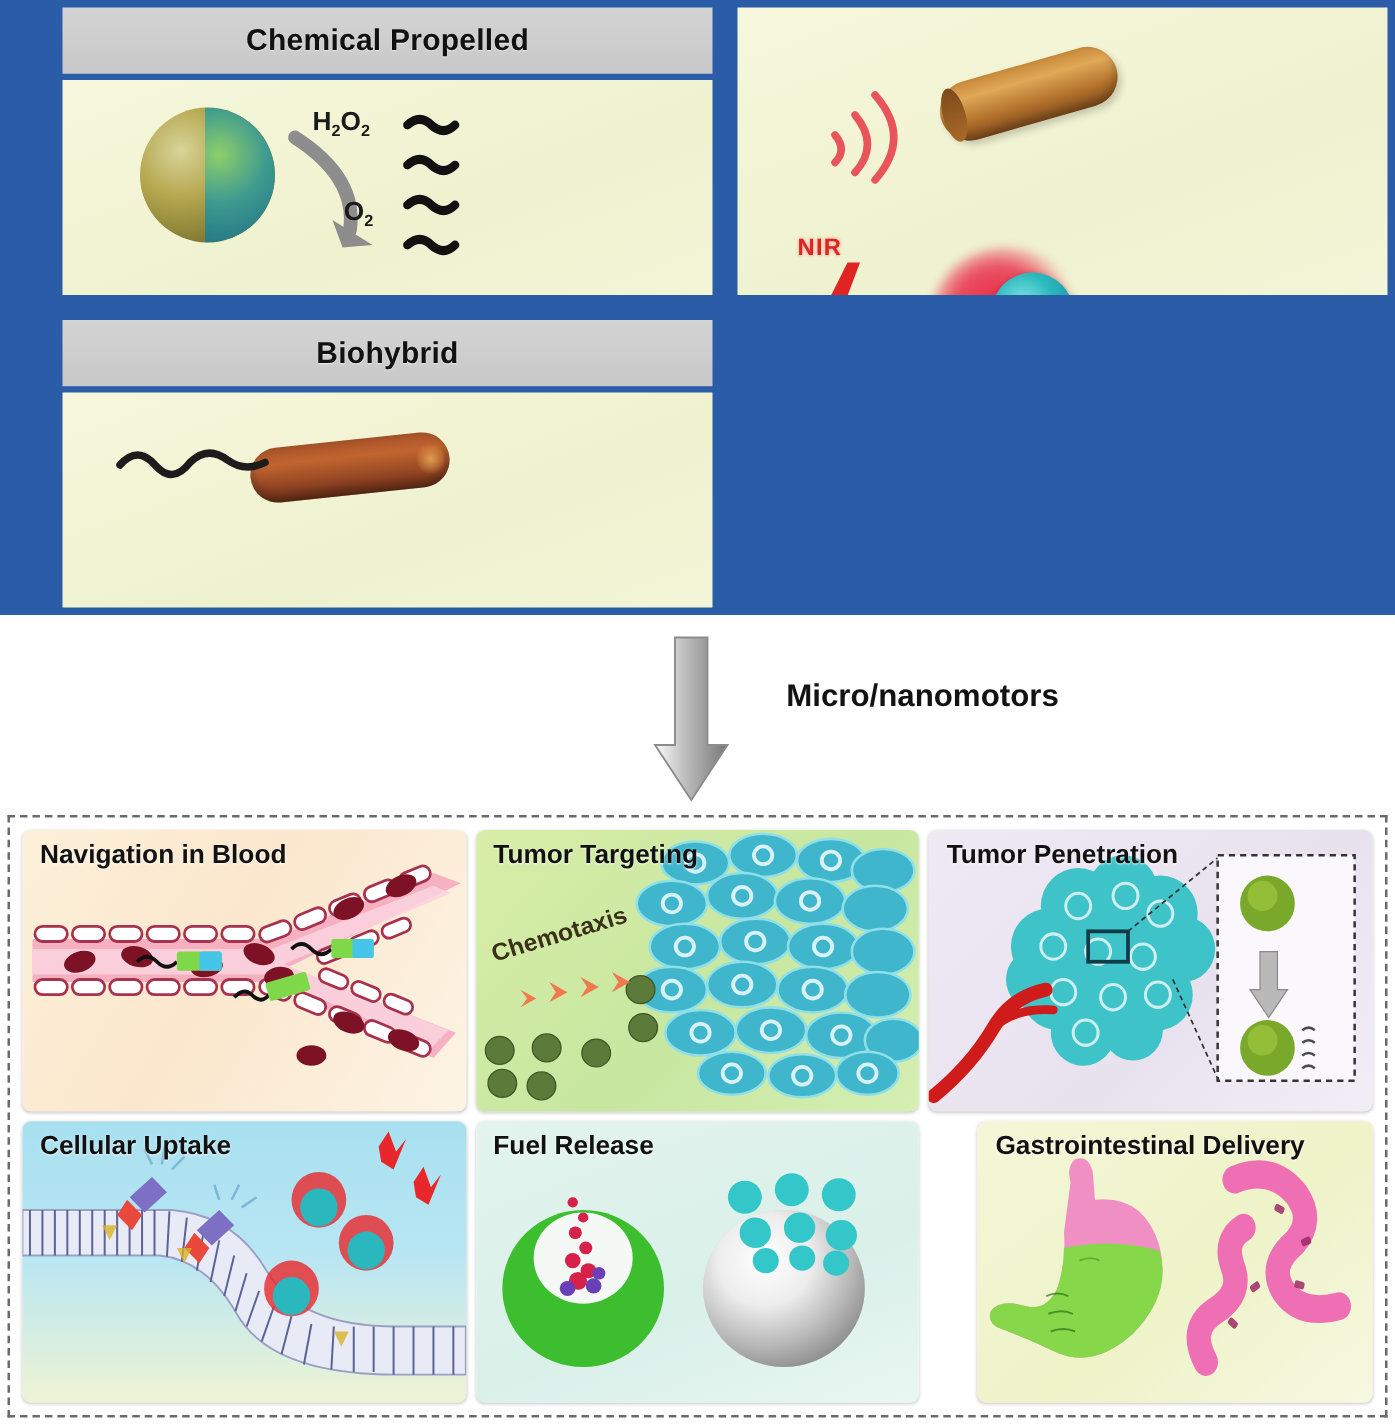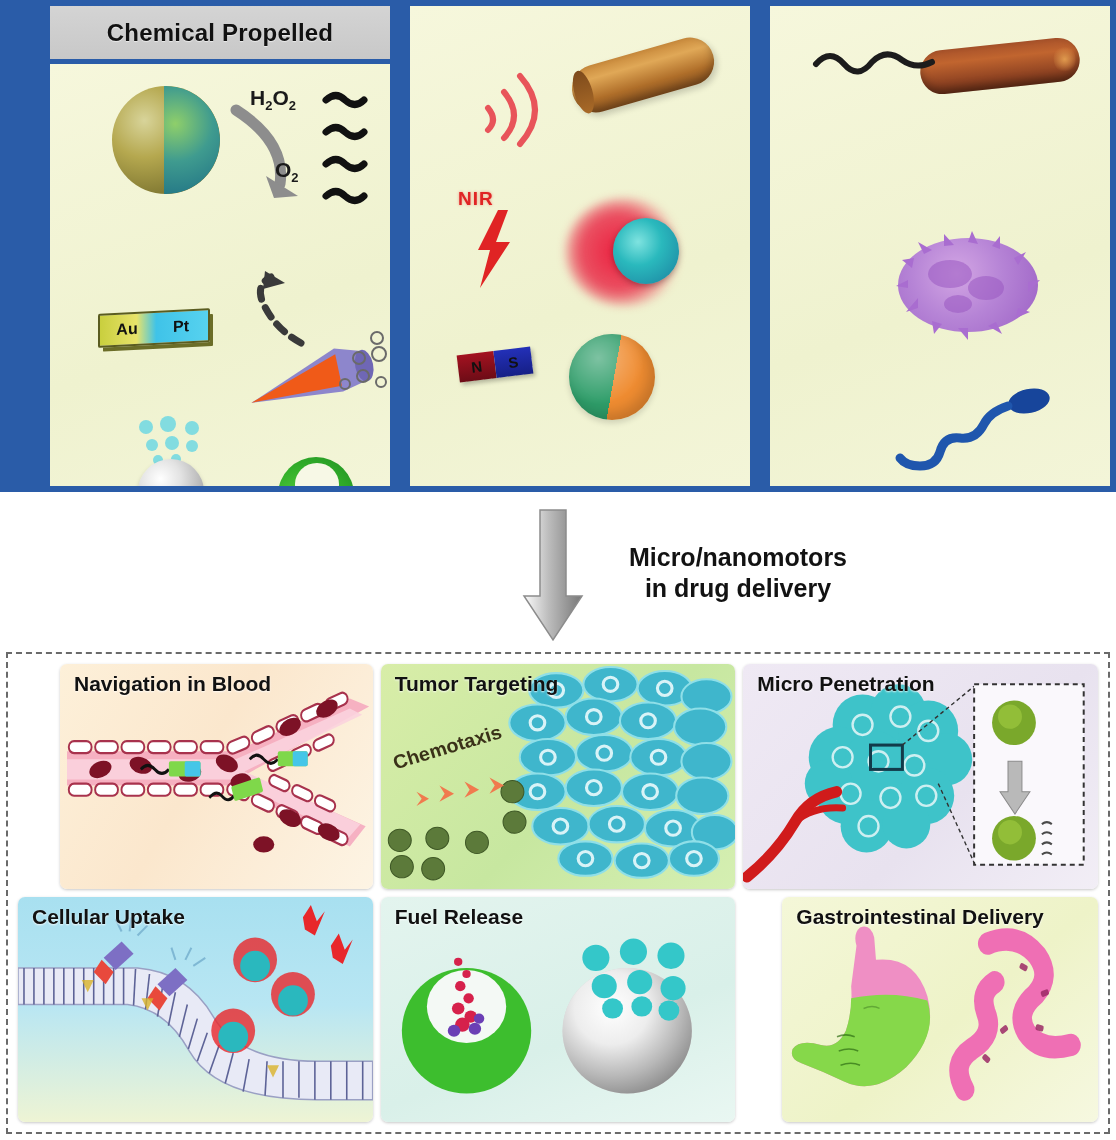--- a/index.html
+++ b/index.html
@@ -9,21 +9,21 @@
     font-family:"Liberation Sans", sans-serif;
     overflow:hidden;
   }
   .figure { position:relative; width:1116px; height:1140px; background:#fff; }
 
   
   .top-section {
     position:absolute; left:0; top:0; width:1116px; height:492px;
     border:6px solid #2a5ca8; background:#2a5ca8;
   }
-  .top-grid { display:grid; grid-template-columns:1fr 1fr 1fr; gap:20px; width:100%; height:100%;padding-left:44px; }
+  .top-grid { display:grid; grid-template-columns:1fr 1fr; gap:20px; width:100%; height:100%;padding-left:44px; }
   .col { display:flex; flex-direction:column; gap:5px; }
   .col-head {
     height:53px; background:linear-gradient(#d4d4d4,#c8c8c8);
     display:flex; align-items:center; justify-content:center;
     font-size:24px; font-weight:bold; color:#111; letter-spacing:.2px;
     text-shadow:0 1px 1px rgba(255,255,255,.6);
   }
   .col-body { flex:1; background:linear-gradient(160deg,#f6f7dc,#eff2cf 60%,#f3f5d8); position:relative; overflow:hidden; }
 
   
@@ -173,21 +173,21 @@
   .bottom-section {
     position:absolute; left:6px; top:652px; width:1104px; height:482px;
     border:2px dashed #6a6a6a; padding:10px; background:#fff;
   }
   .bot-grid { display:grid; grid-template-columns:1fr 1fr 1fr; grid-template-rows:1fr 1fr; gap:8px; width:100%; height:100%; }
   .panel { position:relative; border-radius:7px; overflow:hidden; box-shadow:0 1px 3px rgba(0,0,0,.22); }
   .panel-title {
     position:absolute; left:14px; top:8px; font-size:21px; font-weight:bold; color:#111; z-index:9;
     text-shadow:0 1px 2px rgba(255,255,255,.85);
   }
-  .p-blood { background:linear-gradient(120deg,#fdf0d9 0%,#fbe7cd 45%,#fdf4e4 100%);margin-left:42px; }
+  .p-blood { background:linear-gradient(120deg,#fdf0d9 0%,#fbe7cd 45%,#fdf4e4 100%); }
   .p-target { background:linear-gradient(135deg,#d8eda8 0%,#c7e7a0 55%,#d5efb2 100%); }
   .p-penet { background:linear-gradient(135deg,#efe9f4 0%,#e8e2ef 60%,#f2eef6 100%); }
   .p-uptake { background:linear-gradient(180deg,#a8e0f0 0%,#b8e6f3 48%,#eef4d4 100%); }
   .p-release { background:linear-gradient(160deg,#e3f4ee 0%,#d9f0e9 60%,#e9f7f2 100%); }
   .p-gi { background:linear-gradient(140deg,#f4f7d8 0%,#eef3c8 55%,#f6f8e0 100%);margin-left:39px; }
   svg { display:block; overflow:visible; }
 </style>
 </head>
 <body>
 
@@ -300,20 +300,21 @@
           <div class="magnet">
             <span class="n">N</span>
             <span class="s">S</span>
           </div>
 
           <div class="go-sphere"></div>
         </div>
       </div>
 
       <div class="col">
+        <div class="col-head">Biohybrid</div>
         <div class="col-body">
 
           <div class="bacterium"></div>
           <svg class="flagellum" width="120" height="44">
             <path d="M2 18 q14 -16 28 0 q14 16 28 -2 q14 -14 30 -2 q14 10 30 2" stroke="#1c1c1c" stroke-width="6" fill="none" stroke-linecap="round"></path>
           </svg>
 
           <div class="immune-cell">
             <svg width="140" height="94">
               <g fill="#a96dd0">
@@ -355,21 +356,20 @@
         <linearGradient id="ag" x1="0" y1="0" x2="1" y2="0">
           <stop offset="0%" stop-color="#fbfbfb"></stop>
           <stop offset="42%" stop-color="#bdbdbd"></stop>
           <stop offset="100%" stop-color="#777777"></stop>
         </linearGradient>
       </defs>
       <polygon points="18,0 44,0 44,86 60,86 31,130 2,86 18,86" fill="url(#ag)" stroke="#8c8c8c" stroke-width="1.5"></polygon>
     </svg>
     <div class="mid-text">
       <div>Micro/nanomotors</div>
-      <div>in drug delivery</div>
     </div>
   </div>
 
   <div class="bottom-section">
     <div class="bot-grid">
 
       <div class="panel p-blood">
         <div class="panel-title">Navigation in Blood</div>
         <svg width="100%" height="100%" viewBox="0 0 356 222" preserveAspectRatio="none">
           <path d="M8 86 L200 86 L330 34 L352 42 L214 108 L348 160 L330 180 L196 120 L8 120 Z" fill="#f4a6bd" opacity=".85"></path>
@@ -496,21 +496,21 @@
           <g fill="#f07a4e">
             <polygon points="34,126 46,133 34,140 39,133"></polygon>
             <polygon points="56,120 70,128 56,136 61,128"></polygon>
             <polygon points="80,116 94,124 80,132 85,124"></polygon>
             <polygon points="104,112 118,120 104,128 109,120"></polygon>
           </g>
         </svg>
       </div>
 
       <div class="panel p-penet">
-        <div class="panel-title">Micro Penetration</div>
+        <div class="panel-title">Tumor Penetration</div>
         <svg width="100%" height="100%" viewBox="0 0 356 222" preserveAspectRatio="none">
           <g fill="#3ec3c9">
             <circle cx="120" cy="60" r="30"></circle>
               <circle cx="156" cy="48" r="28"></circle>
               <circle cx="186" cy="66" r="30"></circle>
             <circle cx="96" cy="92" r="30"></circle>
               <circle cx="132" cy="96" r="30"></circle>
               <circle cx="172" cy="100" r="30"></circle>
             <circle cx="204" cy="94" r="26"></circle>
               <circle cx="104" cy="128" r="30"></circle>

